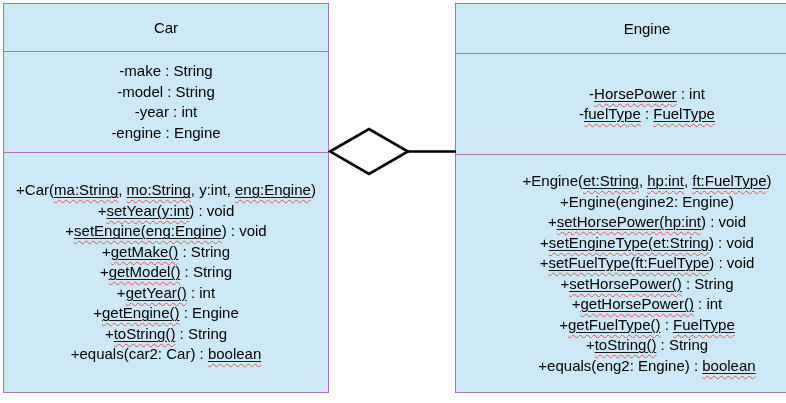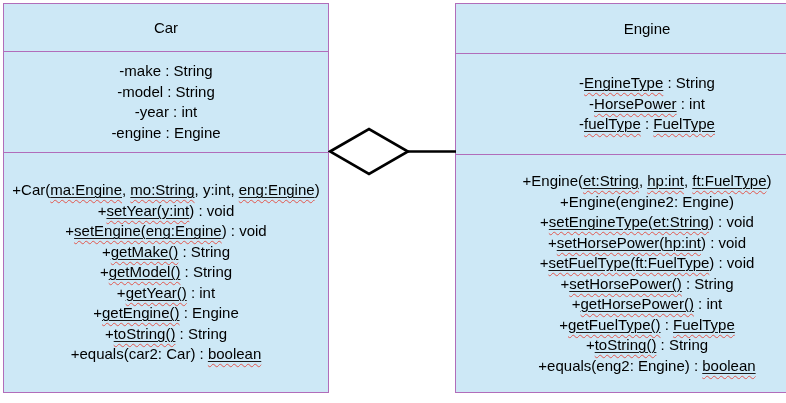--- a/index.html
+++ b/index.html
@@ -84,44 +84,43 @@
 
   <div class="uml-class car">
     <div class="uml-title">Car</div>
     <div class="uml-attrs">
         <div class="uml-line"><span>-make : String</span></div>
         <div class="uml-line"><span>-model : String</span></div>
         <div class="uml-line"><span>-year : int</span></div>
         <div class="uml-line"><span>-engine : Engine</span></div>
       </div>
     <div class="uml-methods">
-        <div class="uml-line"><span>+Car(</span><span class="sq"><span class="squ">ma:Engine</span></span><span>, </span><span class="sq"><span class="squ">mo:String</span></span><span>, y:int, </span><span class="sq"><span class="squ">eng:Engine</span></span><span>)</span></div>
+        <div class="uml-line"><span>+Car(</span><span class="sq"><span class="squ">ma:String</span></span><span>, </span><span class="sq"><span class="squ">mo:String</span></span><span>, y:int, </span><span class="sq"><span class="squ">eng:Engine</span></span><span>)</span></div>
         <div class="uml-line"><span>+</span><span class="sq"><span class="squ">setYear(y:int</span></span><span>) : void</span></div>
         <div class="uml-line"><span>+</span><span class="sq"><span class="squ">setEngine(eng:Engine</span></span><span>) : void</span></div>
         <div class="uml-line"><span>+</span><span class="sq"><span class="squ">getMake()</span></span><span> : String</span></div>
         <div class="uml-line"><span>+</span><span class="sq"><span class="squ">getModel()</span></span><span> : String</span></div>
         <div class="uml-line"><span>+</span><span class="sq"><span class="squ">getYear()</span></span><span> : int</span></div>
         <div class="uml-line"><span>+</span><span class="sq"><span class="squ">getEngine()</span></span><span> : Engine</span></div>
         <div class="uml-line"><span>+</span><span class="sq"><span class="squ">toString()</span></span><span> : String</span></div>
         <div class="uml-line"><span>+equals(car2: Car) : </span><span class="sq"><span class="squ">boolean</span></span></div>
       </div>
   </div>
 
   <div class="uml-class engine">
     <div class="uml-title">Engine</div>
     <div class="uml-attrs">
-        <div class="uml-line"><span>-</span><span class="sq"><span class="squ">EngineType</span></span><span> : String</span></div>
         <div class="uml-line"><span>-</span><span class="sq"><span class="squ">HorsePower</span></span><span> : int</span></div>
         <div class="uml-line"><span>-</span><span class="sq"><span class="squ">fuelType</span></span><span> : </span><span class="sq"><span class="squ">FuelType</span></span></div>
       </div>
     <div class="uml-methods">
         <div class="uml-line"><span>+Engine(</span><span class="sq"><span class="squ">et:String</span></span><span>, </span><span class="sq"><span class="squ">hp:int</span></span><span>, </span><span class="sq"><span class="squ">ft:FuelType</span></span><span>)</span></div>
         <div class="uml-line"><span>+Engine(engine2: Engine)</span></div>
+        <div class="uml-line"><span>+</span><span class="sq"><span class="squ">setHorsePower(hp:int</span></span><span>) : void</span></div>
         <div class="uml-line"><span>+</span><span class="sq"><span class="squ">setEngineType(et:String</span></span><span>) : void</span></div>
-        <div class="uml-line"><span>+</span><span class="sq"><span class="squ">setHorsePower(hp:int</span></span><span>) : void</span></div>
         <div class="uml-line"><span>+</span><span class="sq"><span class="squ">setFuelType(ft:FuelType</span></span><span>) : void</span></div>
         <div class="uml-line"><span>+</span><span class="sq"><span class="squ">setHorsePower()</span></span><span> : String</span></div>
         <div class="uml-line"><span>+</span><span class="sq"><span class="squ">getHorsePower()</span></span><span> : int</span></div>
         <div class="uml-line"><span>+</span><span class="sq"><span class="squ">getFuelType()</span></span><span> : </span><span class="sq"><span class="squ">FuelType</span></span></div>
         <div class="uml-line"><span>+</span><span class="sq"><span class="squ">toString()</span></span><span> : String</span></div>
         <div class="uml-line"><span>+equals(eng2: Engine) : </span><span class="sq"><span class="squ">boolean</span></span></div>
       </div>
   </div>
 
   <svg class="connector-svg" viewBox="0 0 128 53" xmlns="http://www.w3.org/2000/svg">

